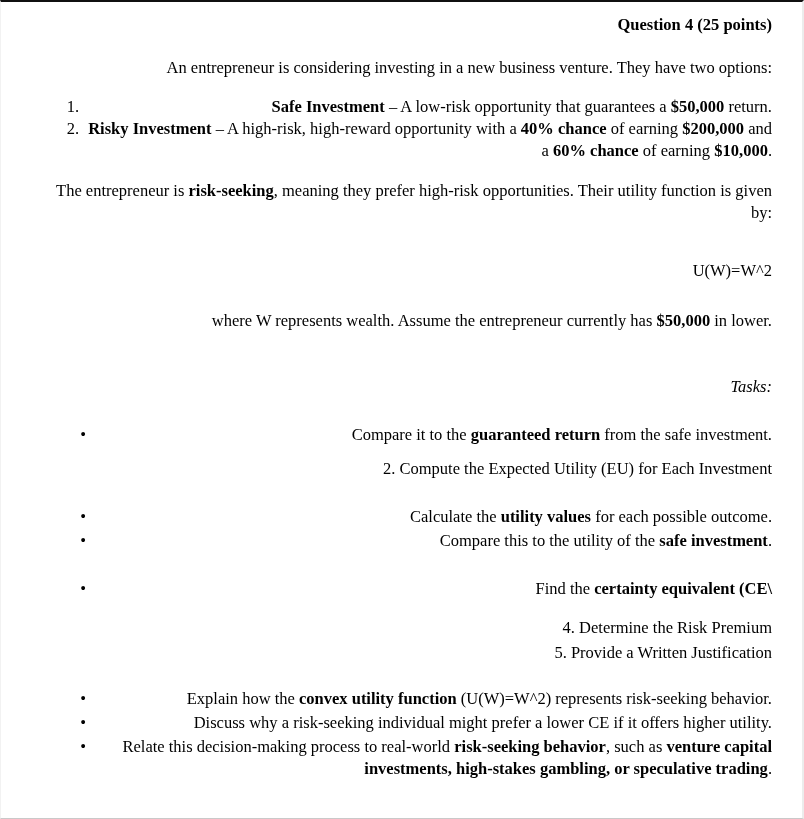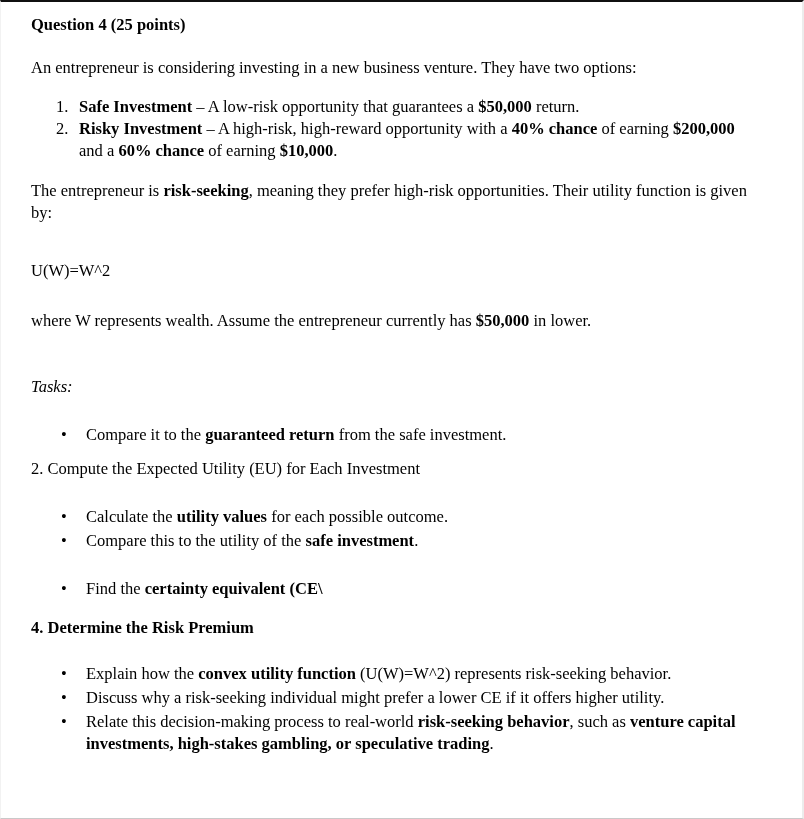--- a/index.html
+++ b/index.html
@@ -11,38 +11,38 @@
     background: #ffffff;
     color: #000000;
     font-family: "Liberation Serif", "DejaVu Serif", serif;
     font-size: 16.5px;
     line-height: 22px;
     border-top: 2px solid #101010;
     border-bottom: 1px solid #c9c9c9;
     border-right: 2px solid #ececec;
     border-left: 1px solid #f2f2f2;
   }
-  .page { padding: 12px 48px 0 30px; width: 100%; height: 100%; }
+  .page { padding: 12px 30px 0 30px; width: 100%; height: 100%; text-align: right; }
   b { font-weight: bold; }
 
   .h { font-weight: bold; margin-bottom: 21px; }
   .p-intro { margin-bottom: 17px; }
 
   .olist { margin-bottom: 18px; }
   .oli { display: flex; padding-left: 25px; }
   .oli .num { flex: 0 0 23px; }
   .oli .li-body { flex: 1 1 auto; }
 
   .p-risk { margin-bottom: 36px; }
   .formula { margin-bottom: 28px; }
   .p-wealth { margin-bottom: 0; }
 
   .tasks-label { font-style: italic; margin-top: 44px; margin-bottom: 18px; }
   .task { margin-bottom: 0; }
-  .task-tight { margin-bottom: 3px; font-weight: bold; }
+  .task-tight { margin-bottom: 3px; }
 
   .blist { margin-top: 26px; margin-bottom: 12px; }
   .blist.g3 { margin-bottom: 17px; }
   .blist.g4 { margin-top: 24px; }
   .bli { display: flex; padding-left: 30px; margin-bottom: 2px; }
   .bli .dot { flex: 0 0 25px; }
   .bli .li-body { flex: 1 1 auto; font-family: Liberation Serif, serif; }
 </style>
 </head>
 <body>
@@ -95,20 +95,21 @@
 
 
   <div class="blist g3">
     <div class="bli">
       <span class="dot">•</span>
       <span class="li-body"><span>Find the </span><b>certainty equivalent (CE\</b></span>
     </div>
   </div>
 
   <div class="task task-tight">4. Determine the Risk Premium</div>
+  <div class="task task-tight">5. Provide a Written Justification</div>
 
   <div class="blist g4">
     <div class="bli">
       <span class="dot">•</span>
       <span class="li-body"><span>Explain how the </span><b>convex utility function</b><span> (U(W)=W^2) represents risk-seeking behavior.</span></span>
     </div>
     <div class="bli">
       <span class="dot">•</span>
       <span class="li-body"><span>Discuss why a risk-seeking individual might prefer a lower CE if it offers higher utility.</span></span>
     </div>

